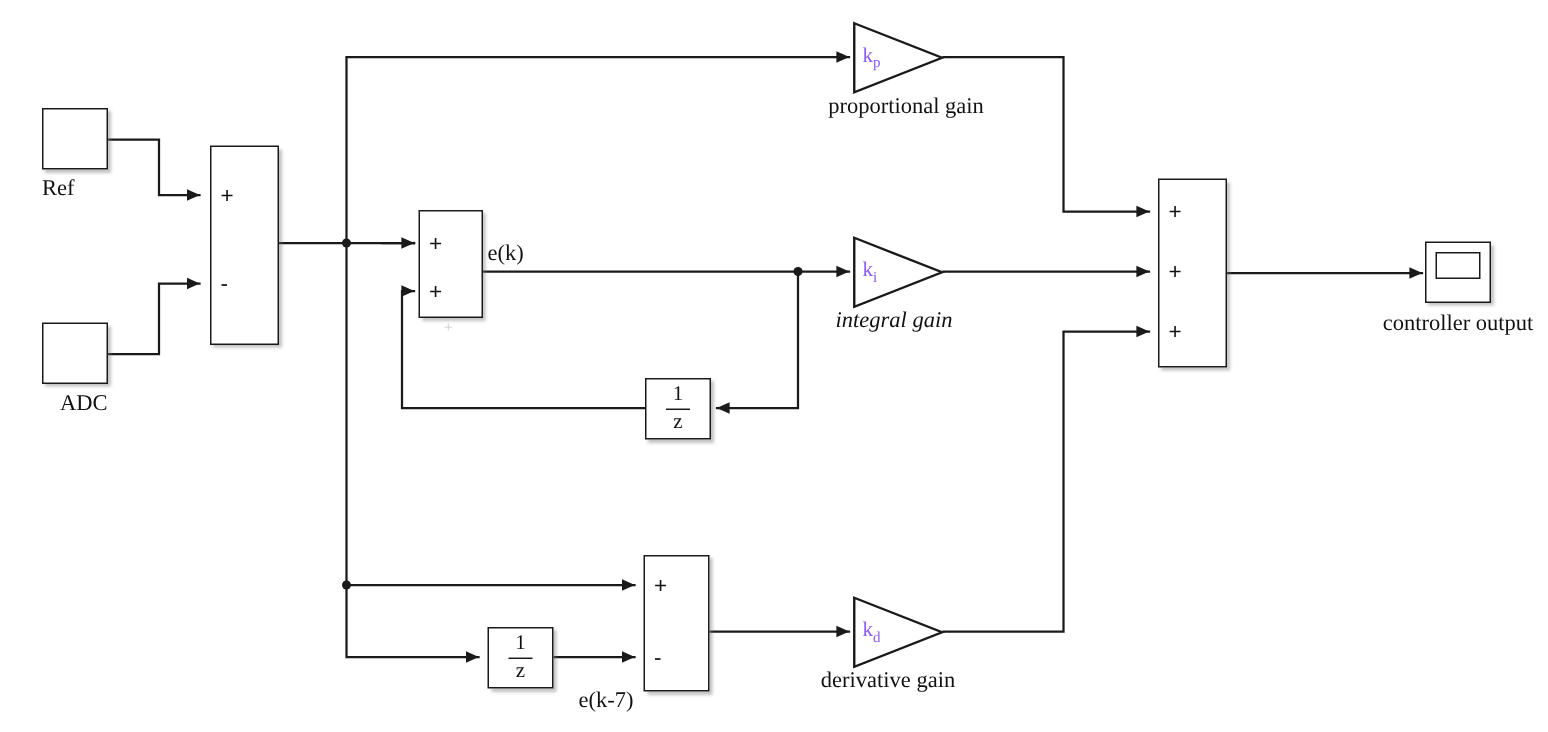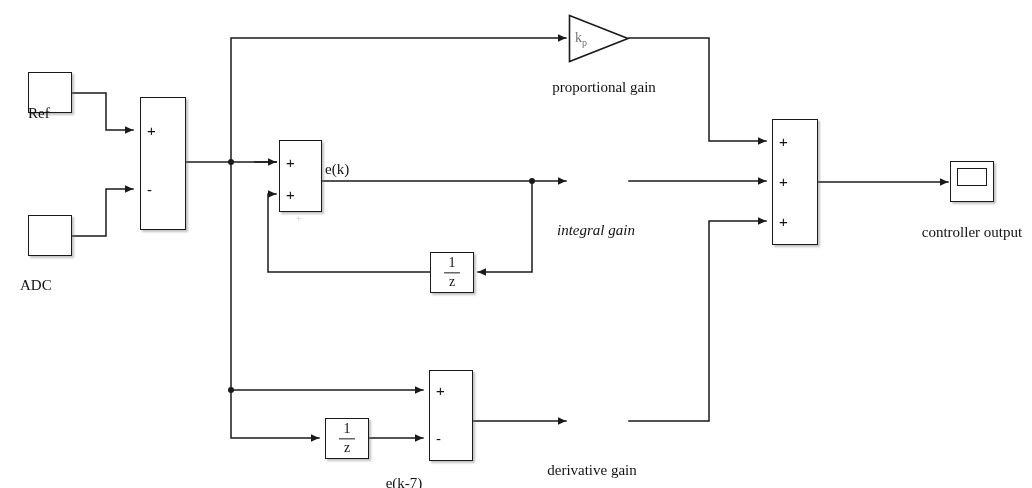--- a/index.html
+++ b/index.html
@@ -36,21 +36,20 @@
     position: absolute;
     color: #111111;
     font-size: 15px;
     line-height: 1.1;
     white-space: nowrap;
     font-family: "Liberation Serif", "DejaVu Serif", serif;
   }
   .lbl.center {
     transform: translateX(-50%);
     text-align: center;
-    margin-top: 16px;
   }
   .sign {
     position: absolute;
     font-size: 15px;
     color: #111111;
     font-family: "Liberation Sans", sans-serif;
     line-height: 1;
   }
   .scope-inner {
     position: absolute;
@@ -85,21 +84,21 @@
   .gain-wrap {
     position: absolute;
   }
   .gain-wrap svg { display: block; overflow: visible; }
   .gain-k {
     position: absolute;
     left: 7px;
     top: 50%;
     transform: translateY(-50%);
     font-size: 14px;
-    color: #737373;
+    color: #8b5cf6;
     white-space: nowrap;
   }
   .gain-k sub {
     font-size: 10px;
   }
   .ghost {
     position: absolute;
     font-size: 10px;
     color: #9a9a9a;
     opacity: 0.55;
@@ -156,24 +155,24 @@
     </g>
 
     <g fill="#1a1a1a" stroke="none">
       <circle cx="231" cy="162" r="3"></circle>
       <circle cx="532" cy="181" r="3"></circle>
       <circle cx="231" cy="390" r="3"></circle>
     </g>
   </svg>
 
   <div class="blk" style="left:28px; top:72px; width:44px; height:41px;"></div>
-  <div class="lbl" style="left:28px; top:105px;">Ref</div>
+  <div class="lbl" style="left:28px; top:118px;">Ref</div>
 
   <div class="blk" style="left:28px; top:215px; width:44px; height:41px;"></div>
-  <div class="lbl" style="left:20px; top:261px;margin-top:16px;">ADC</div>
+  <div class="lbl" style="left:40px; top:261px;">ADC</div>
 
   <div class="blk" style="left:140px; top:97px; width:46px; height:133px;"></div>
   <div class="sign" style="left:147px; top:123px;">+</div>
   <div class="sign" style="left:147px; top:182px;">-</div>
 
   <div class="blk" style="left:279px; top:140px; width:43px; height:72px;"></div>
   <div class="sign" style="left:286px; top:155px;">+</div>
   <div class="sign" style="left:286px; top:187px;">+</div>
   <div class="ghost" style="left:296px; top:213px;">+</div>
 
@@ -203,22 +202,38 @@
   <div class="gain-wrap" style="left:568px; top:14px; width:62px; height:49px;">
     <svg width="62" height="49" xmlns="http://www.w3.org/2000/svg">
       <polygon points="1.5,1.5 60,24.5 1.5,47.5" fill="#ffffff" stroke="#1a1a1a" stroke-width="1.6"></polygon>
     </svg>
     <div class="gain-k">
       <span>k</span><sub>p</sub>
     </div>
   </div>
   <div class="lbl center" style="left:604px; top:63px;">proportional gain</div>
 
+  <div class="gain-wrap" style="left:568px; top:157px; width:62px; height:49px;">
+    <svg width="62" height="49" xmlns="http://www.w3.org/2000/svg">
+      <polygon points="1.5,1.5 60,24.5 1.5,47.5" fill="#ffffff" stroke="#1a1a1a" stroke-width="1.6"></polygon>
+    </svg>
+    <div class="gain-k">
+      <span>k</span><sub>i</sub>
+    </div>
+  </div>
   <div class="lbl center" style="left:596px; top:206px;font-style:italic;">integral gain</div>
 
+  <div class="gain-wrap" style="left:568px; top:397px; width:62px; height:49px;">
+    <svg width="62" height="49" xmlns="http://www.w3.org/2000/svg">
+      <polygon points="1.5,1.5 60,24.5 1.5,47.5" fill="#ffffff" stroke="#1a1a1a" stroke-width="1.6"></polygon>
+    </svg>
+    <div class="gain-k">
+      <span>k</span><sub>d</sub>
+    </div>
+  </div>
   <div class="lbl center" style="left:592px; top:446px;">derivative gain</div>
 
   <div class="blk" style="left:772px; top:119px; width:46px; height:126px;"></div>
   <div class="sign" style="left:779px; top:134px;">+</div>
   <div class="sign" style="left:779px; top:174px;">+</div>
   <div class="sign" style="left:779px; top:214px;">+</div>
 
   <div class="blk" style="left:950px; top:161px; width:44px; height:41px;">
     <div class="scope-inner"></div>
   </div>

